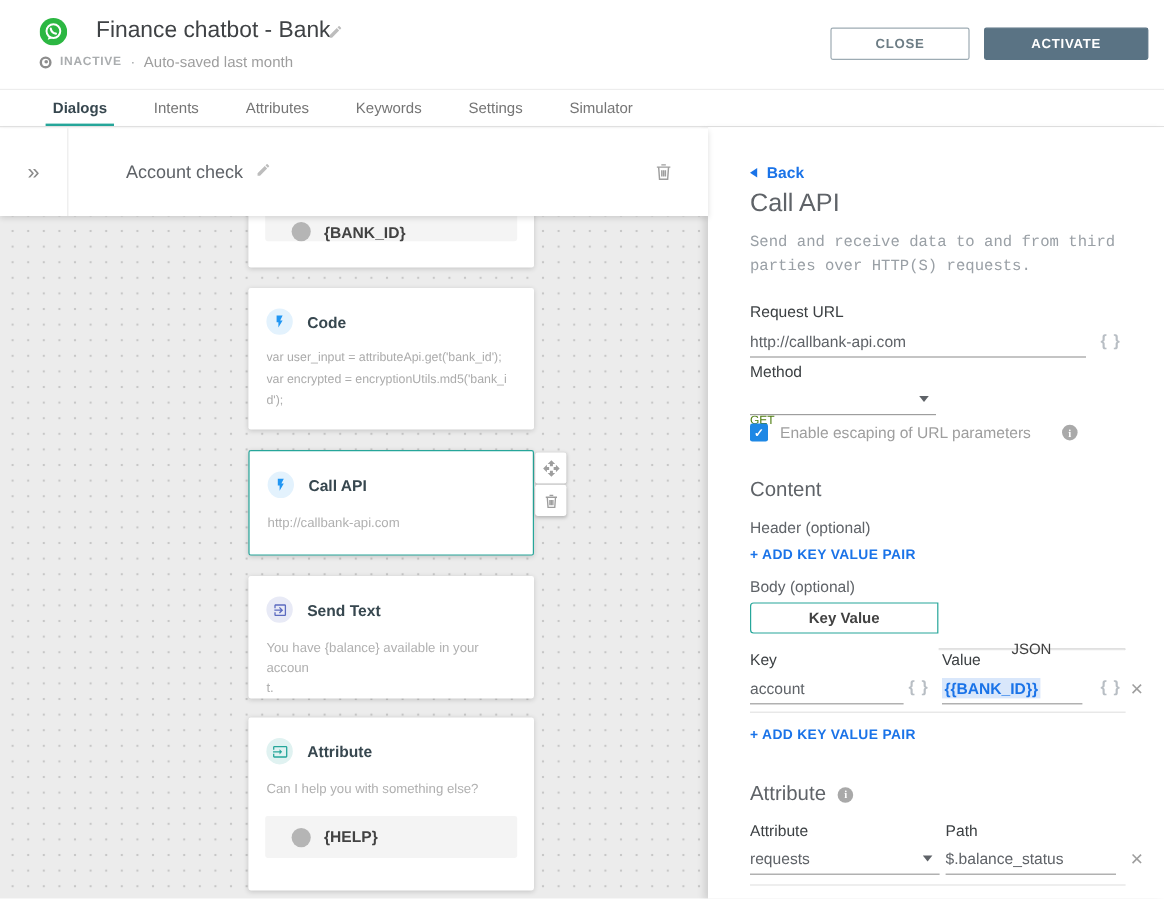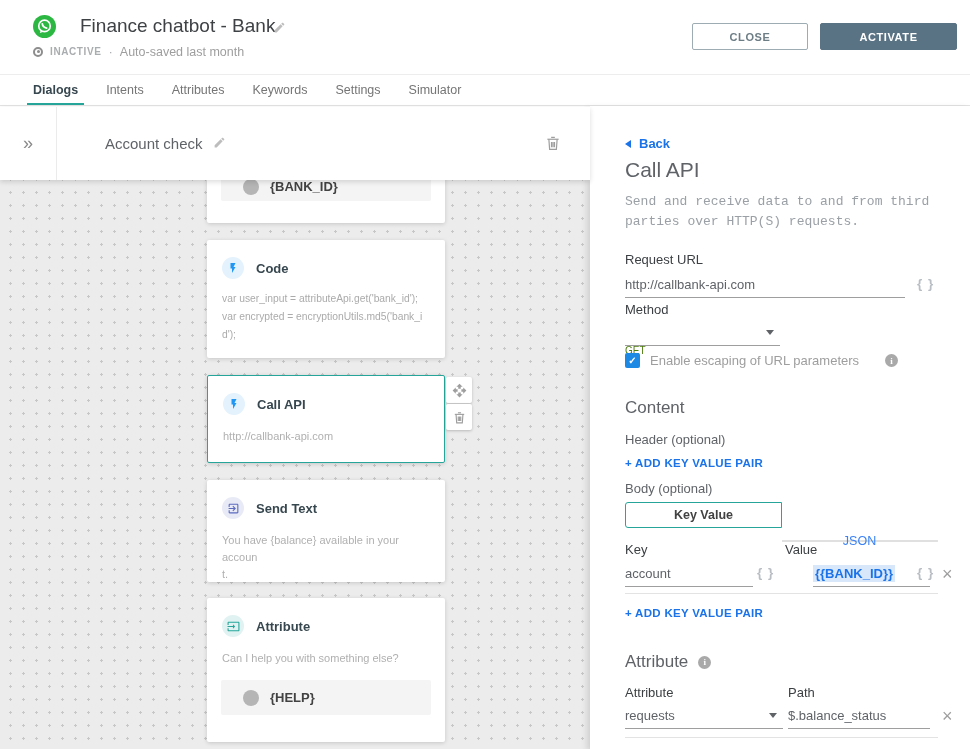--- a/index.html
+++ b/index.html
@@ -31,21 +31,21 @@
   .autosave{font-size:12.5px;color:#9e9e9e;}
   .btn{position:absolute;top:23px;height:27px;display:flex;align-items:center;justify-content:center;
        font-size:11px;font-weight:bold;letter-spacing:.6px;cursor:pointer;border-radius:2px;}
   .btn-close{left:692px;width:116px;background:#fff;border:1px solid #9dabb3;color:#6d7d85;}
   .btn-activate{left:820px;width:137px;background:var(--activate-bg);color:#fff;border:1px solid var(--activate-bg);}
 
   
   .tabbar{position:absolute;left:0;top:76px;width:970px;height:30px;background:#fff;
           border-bottom:1px solid #e2e2e2;display:flex;align-items:stretch;padding-left:27px;}
   .tab{display:flex;align-items:center;padding:0 6px;margin-right:16px;font-size:12.5px;color:#757575;
-       cursor:pointer;border-bottom:2px solid transparent;}
+       cursor:pointer;border-bottom:2px solid transparent;margin-left:11px;}
   .tab.active{color:#37474f;font-weight:bold;border-bottom:2px solid var(--accent-teal);}
 
   
   .dialogbar{position:absolute;left:0;top:107px;width:590px;height:73px;background:#fff;
              box-shadow:0 2px 5px rgba(0,0,0,.14);z-index:3;}
   .collapse-btn{position:absolute;left:0;top:0;width:57px;height:73px;border-right:1px solid #ebebeb;
                 display:flex;align-items:center;justify-content:center;font-size:18px;color:#8a8a8a;cursor:pointer;}
   .dialog-name{position:absolute;left:105px;top:0;height:73px;display:flex;align-items:center;gap:10px;
                font-size:15px;color:#5f6368;}
   .icon-btn{background:none;border:none;cursor:pointer;display:flex;align-items:center;justify-content:center;}
@@ -62,21 +62,21 @@
   .icon-circle.blue{background:#e3f2fd;}
   .icon-circle.indigo{background:#e8eaf6;}
   .icon-circle.teal{background:#e0f2f1;}
   .card-title{font-size:13px;font-weight:bold;color:#37474f;}
   .card-sub{margin:13px 15px 0;font-size:11px;color:#b0b0b0;line-height:17px;}
   .code-text{margin:11px 15px 0;font-size:10.3px;color:#ababab;line-height:18px;white-space:nowrap;overflow:hidden;}
   .attr-row{margin:0 14px;height:35px;background:#f4f4f4;border-radius:2px;display:flex;align-items:center;gap:11px;padding-left:22px;}
   .attr-dot{width:16px;height:16px;border-radius:50%;background:#b5b5b5;flex:none;}
   .attr-label{font-size:13px;font-weight:bold;color:#424242;}
   .card-bankid{top:-30px;height:73px;}
-  .card-bankid .attr-row{margin-top:22px;height:29px;}
+  .card-bankid .attr-row{margin-top:22px;height:29px;align-items:flex-end;}
   .card-code{top:60px;height:118px;}
   .card-callapi{top:195px;height:88px;}
   .card-sendtext{top:300px;height:102px;}
   .card-attrib{top:418px;height:144px;}
   .card-attrib .attr-row{margin-top:13px;}
   .card-controls{position:absolute;left:446px;top:197px;display:flex;flex-direction:column;gap:1px;}
   .ctrl-btn{width:26px;height:26px;background:#fff;box-shadow:0 1px 3px rgba(0,0,0,.22);border:none;border-radius:2px;
             display:flex;align-items:center;justify-content:center;cursor:pointer;}
 
   
@@ -99,21 +99,21 @@
             border-top:5px solid #5f6368;margin-left:auto;margin-right:6px;}
   .checkbox{left:35px;top:247px;width:15px;height:15px;background:var(--checkbox-blue);border-radius:2px;
             display:flex;align-items:center;justify-content:center;color:#fff;font-size:10px;font-weight:bold;cursor:pointer;}
   .cb-label{left:60px;top:247px;font-size:13px;color:#9e9e9e;}
   .info-icon{width:13px;height:13px;border-radius:50%;background:#a9a9a9;color:#fff;display:flex;align-items:center;
              justify-content:center;font-size:9px;font-weight:bold;font-family:"Liberation Serif",serif;cursor:pointer;}
   .link-blue{color:var(--link-blue);font-size:11.5px;font-weight:bold;letter-spacing:.3px;cursor:pointer;}
   .toggle{left:35px;top:396px;width:313px;height:26px;display:flex;position:absolute;}
   .toggle-btn{position:static;flex:1;display:flex;align-items:center;justify-content:center;font-size:12.5px;cursor:pointer;background:#fff;}
   .toggle-btn.active{border:1.5px solid var(--accent-teal);color:#424242;font-weight:bold;border-radius:3px 0 0 3px;}
-  .toggle-btn.idle{border:1px solid #e0e0e0;border-left:none;color:#3b82f6;border-radius:0 3px 3px 0;margin-top:38px;}
+  .toggle-btn.idle{border:1px solid #e0e0e0;border-left:none;color:#404040;border-radius:0 3px 3px 0;margin-top:38px;}
   .hl-value{position:static;background:#d9e7fb;color:var(--link-blue);font-size:13px;font-weight:bold;padding:1px 2px;}
   .x-btn{font-size:18px;color:#9e9e9e;cursor:pointer;line-height:1;}
   .divider{left:35px;width:313px;height:1px;background:#e3e3e3;}
 </style>
 </head>
 <body>
 
 <div id="app">
 
   <div class="topbar">
@@ -288,21 +288,21 @@
       <div class="toggle-btn active">Key Value</div>
       <div class="toggle-btn idle">JSON</div>
     </div>
 
     <div class="fld-label" style="left:35px;top:436px;">Key</div>
     <div class="fld-label" style="left:195px;top:436px;">Value</div>
     <div class="underfield" style="left:35px;top:455px;width:128px;">
       <input class="txt-input" value="account" style="">
     </div>
     <span class="braces" style="left:167px;top:459px;">{ }</span>
-    <div class="underfield" style="left:195px;top:455px;width:117px;margin-left:28px;">
+    <div class="underfield" style="left:195px;top:455px;width:117px;">
       <span class="hl-value">{{BANK_ID}}</span>
     </div>
     <span class="braces" style="left:327px;top:459px;">{ }</span>
     <span class="x-btn" style="left:352px;top:459px;">×</span>
 
     <div class="divider" style="top:487px;"></div>
     <div class="link-blue" style="left:35px;top:501px;">+ ADD KEY VALUE PAIR</div>
 
     <div class="sect-title" style="left:35px;top:546px;display:flex;align-items:center;gap:10px;">
       <span style="position:static;">Attribute</span>

